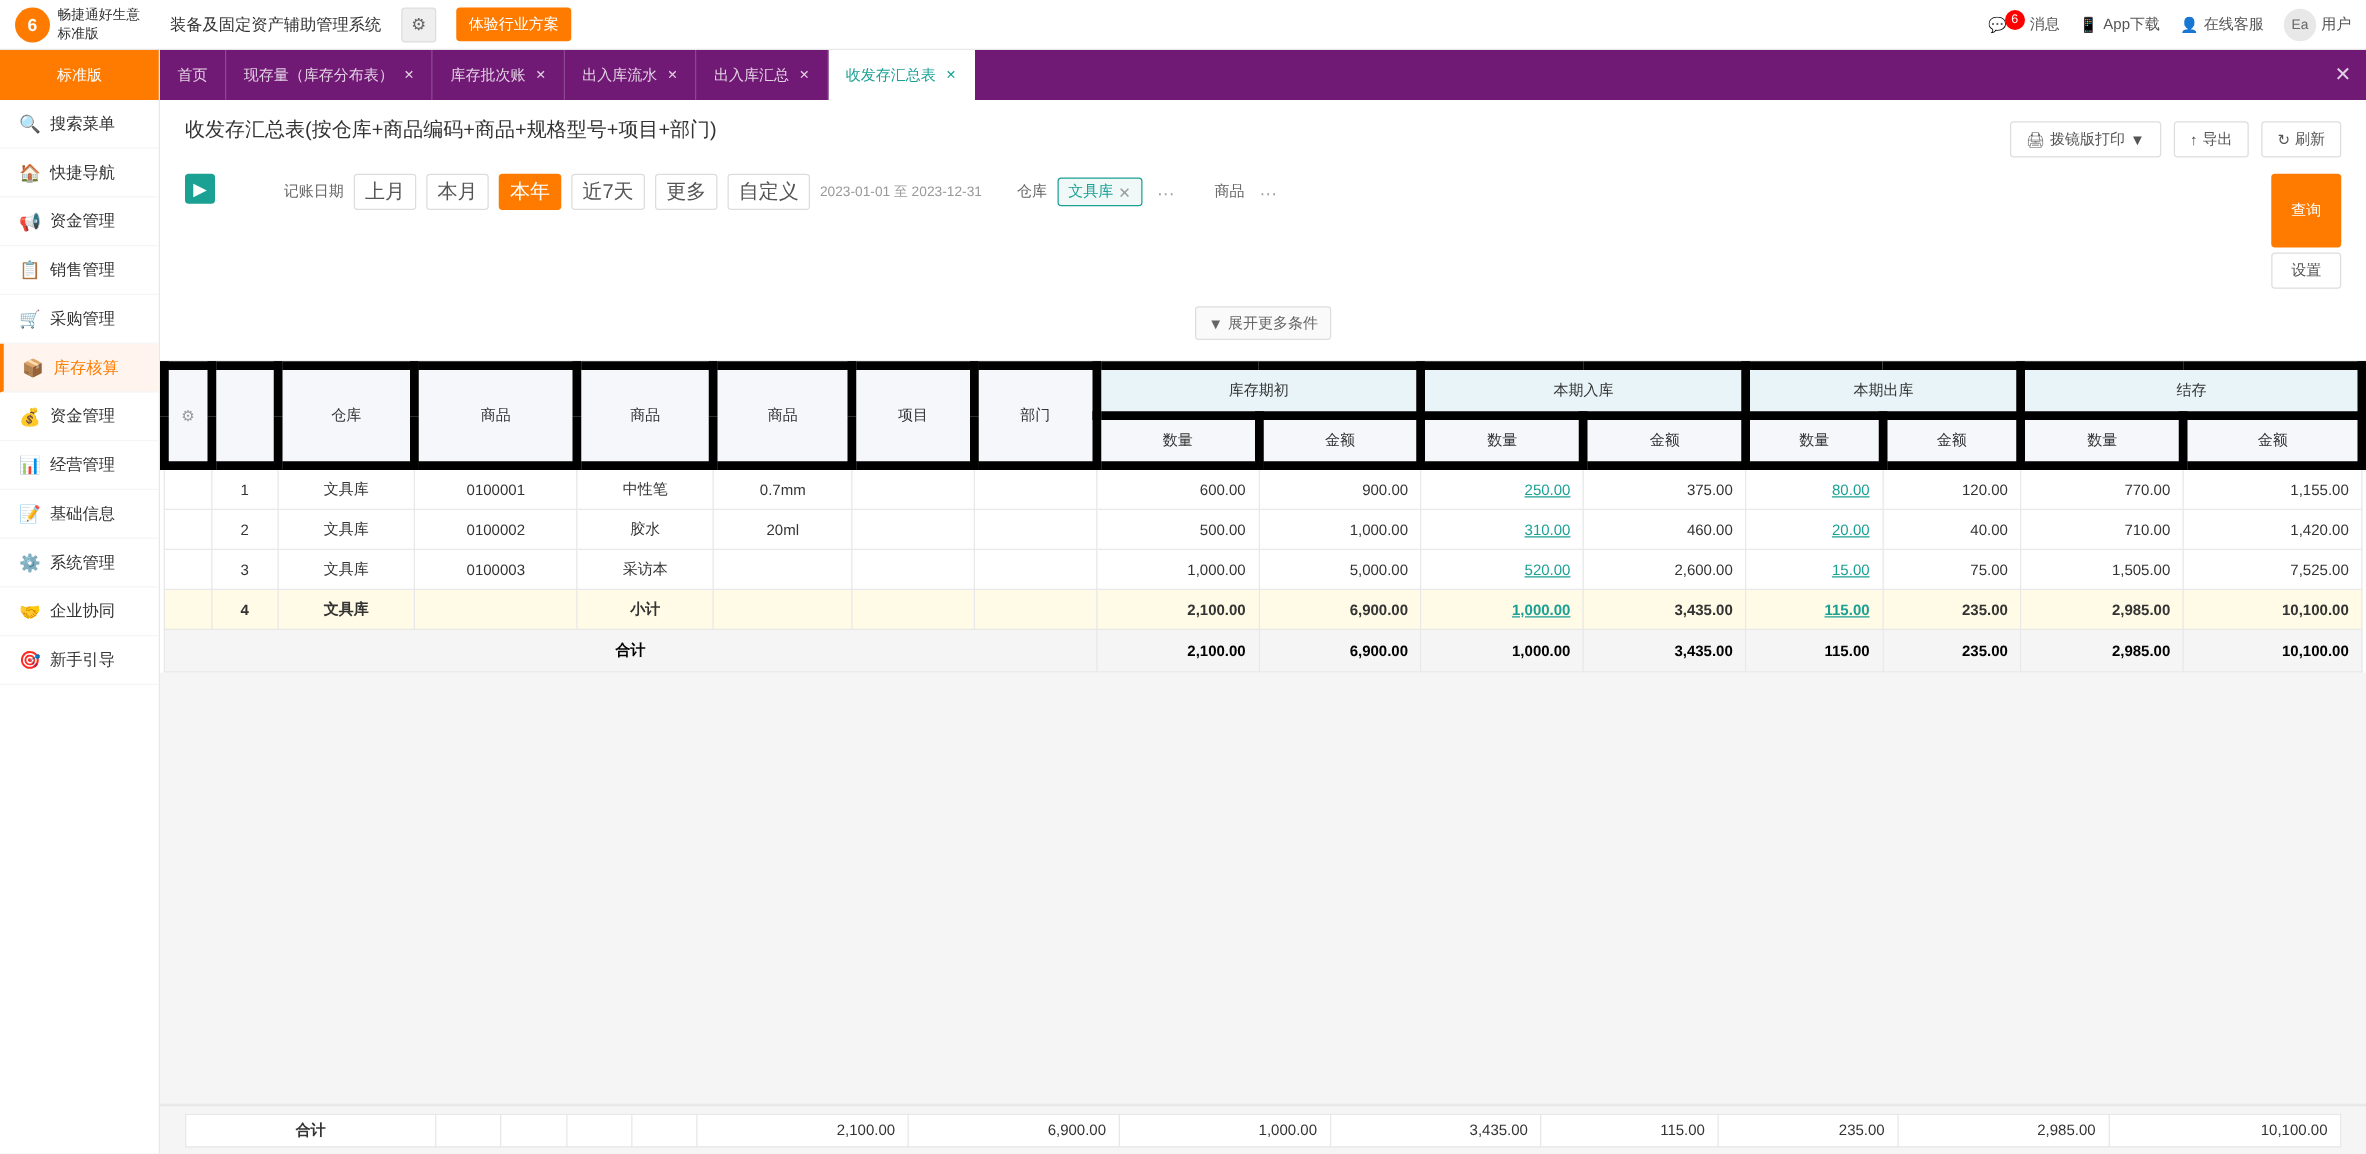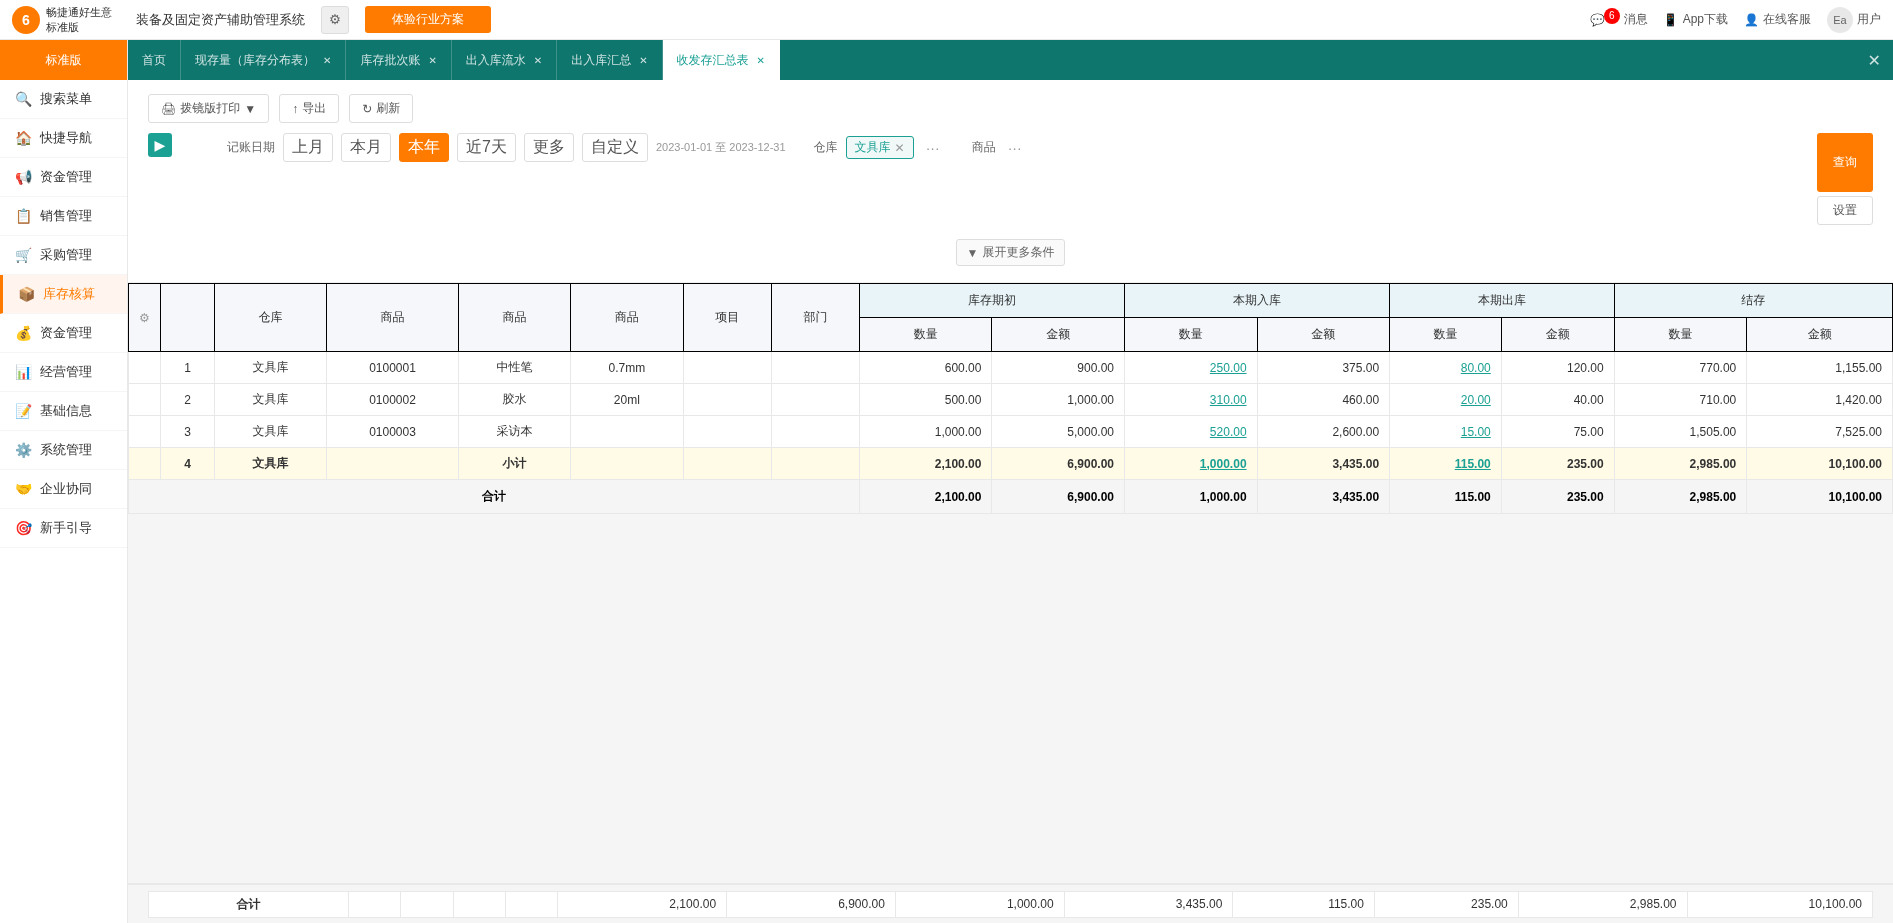--- a/index.html
+++ b/index.html
@@ -4,30 +4,30 @@
   <style>
     * { box-sizing: border-box; margin: 0; padding: 0; }
     body { font-family: 'Microsoft YaHei', Arial, sans-serif; font-size: 12px; background: #f0f2f5; overflow: hidden; }
 
     
     .app-container { display: flex; flex-direction: column; height: 923px; width: 1893px; }
     .top-bar { height: 40px; background: #fff; display: flex; align-items: center; border-bottom: 1px solid #e8e8e8; padding: 0 12px; flex-shrink: 0; }
     .main-body { display: flex; flex: 1; overflow: hidden; }
     .sidebar { width: 128px; background: #fff; flex-shrink: 0; border-right: 1px solid #e8e8e8; display: flex; flex-direction: column; }
     .content-area { flex: 1; display: flex; flex-direction: column; overflow: hidden; }
-    .tab-bar { height: 40px; background: #0f766e; display: flex; align-items: center; padding: 0 0; flex-shrink: 0; }
+    .tab-bar { height: 40px; background: #701a75; display: flex; align-items: center; padding: 0 0; flex-shrink: 0; }
     .page-content { flex: 1; background: #f5f5f5; overflow: auto; padding: 0; }
 
     
     .top-bar-left { display: flex; align-items: center; gap: 8px; }
     .logo-area { display: flex; align-items: center; gap: 6px; }
     .logo-icon { width: 28px; height: 28px; background: #ff7b00; border-radius: 50%; display: flex; align-items: center; justify-content: center; color: white; font-weight: bold; font-size: 14px; }
     .logo-text { font-size: 11px; color: #333; line-height: 1.3; }
     .settings-btn { width: 28px; height: 28px; border: 1px solid #ddd; border-radius: 3px; display: flex; align-items: center; justify-content: center; cursor: pointer; color: #666; }
-    .experience-btn { background: #ff7b00; color: white; border: none; padding: 5px 27px; border-radius: 3px; cursor: pointer; font-size: 12px; }
+    .experience-btn { background: #ff7b00; color: white; border: none; padding: 5px 10px; border-radius: 3px; cursor: pointer; font-size: 12px; }
     .top-bar-right { margin-left: auto; display: flex; align-items: center; gap: 16px; }
     .top-bar-right-item { display: flex; align-items: center; gap: 4px; color: #555; font-size: 12px; cursor: pointer; }
     .user-avatar { width: 26px; height: 26px; background: #e8e8e8; border-radius: 50%; display: flex; align-items: center; justify-content: center; font-size: 11px; color: #666; }
 
     
     .sidebar-header { background: #ff7b00; height: 40px; display: flex; align-items: center; justify-content: center; color: white; font-size: 12px; }
     .sidebar-menu { flex: 1; overflow-y: auto; }
     .sidebar-item { display: flex; align-items: center; gap: 8px; padding: 10px 16px; cursor: pointer; color: #333; font-size: 13px; border-bottom: 1px solid #f5f5f5; }
     .sidebar-item.active { background: #fff5ee; color: #ff7b00; border-left: 3px solid #ff7b00; }
     .sidebar-icon { width: 16px; height: 16px; display: flex; align-items: center; justify-content: center; font-size: 14px; }
@@ -46,21 +46,21 @@
     .tag-close { cursor: pointer; color: #999; }
     .more-conditions-btn { display: flex; align-items: center; gap: 4px; padding: 4px 10px; border: 1px solid #ddd; border-radius: 3px; cursor: pointer; color: #666; font-size: 12px; background: #fafafa; margin: 6px auto; width: fit-content; }
     .btn-primary { background: #ff7b00; color: white; border: none; padding: 21px 16px; border-radius: 3px; cursor: pointer; font-size: 12px; }
     .btn-default { background: #fff; color: #555; border: 1px solid #ddd; padding: 5px 12px; border-radius: 3px; cursor: pointer; font-size: 12px; display: flex; align-items: center; gap: 4px; }
     .btn-settings { background: #fff; color: #555; border: 1px solid #ddd; padding: 5px 10px; border-radius: 3px; cursor: pointer; font-size: 12px; }
 
     
     .table-container { background: #fff; }
     table { width: 100%; border-collapse: collapse; font-size: 12px; }
     thead tr { background: #f5f7fa; }
-    thead th { padding: 8px 10px; text-align: center; color: #333; font-weight: 500; border: 1px solid #000000; white-space: nowrap; }
+    thead th { padding: 8px 10px; text-align: center; color: #333; font-weight: 500; border: 7px solid #000000; white-space: nowrap; }
     tbody tr { background: #fff; }
     tbody tr.subtotal { background: #fffbe6; font-weight: bold; }
     tbody td { padding: 7px 10px; text-align: center; border: 1px solid #e8e8e8; color: #333; white-space: nowrap; }
     tbody td.number { text-align: right; }
     tbody td a { color: #1ba094; text-decoration: underline; }
     tfoot tr { background: #f5f5f5; }
     tfoot td { padding: 8px 10px; font-weight: bold; text-align: right; border: 1px solid #e8e8e8; }
     tfoot td.label { text-align: center; }
     .col-group-header { background: #e8f4f8; }
     .settings-col { width: 32px; }
@@ -202,20 +202,21 @@
           <span>收发存汇总表</span>
           <span class="tab-close">✕</span>
         </div>
         <span class="top-close-btn">✕</span>
       </div>
 
       <div class="page-content">
         <div class="page-inner">
 
           <div style="padding: 14px 20px 0 20px; background:#fff; display:flex; align-items:center; justify-content:space-between;">
+            <h2 class="page-title">收发存汇总表(按仓库+商品编码+商品+规格型号+项目+部门)</h2>
             <div style="display:flex;align-items:center;gap:10px;">
               <button class="btn-default print-btn">
                 <span>🖨</span>
                 <span>拨镜版打印</span>
                 <span>▼</span>
               </button>
               <button class="btn-default">
                 <span>↑</span>
                 <span>导出</span>
               </button>

